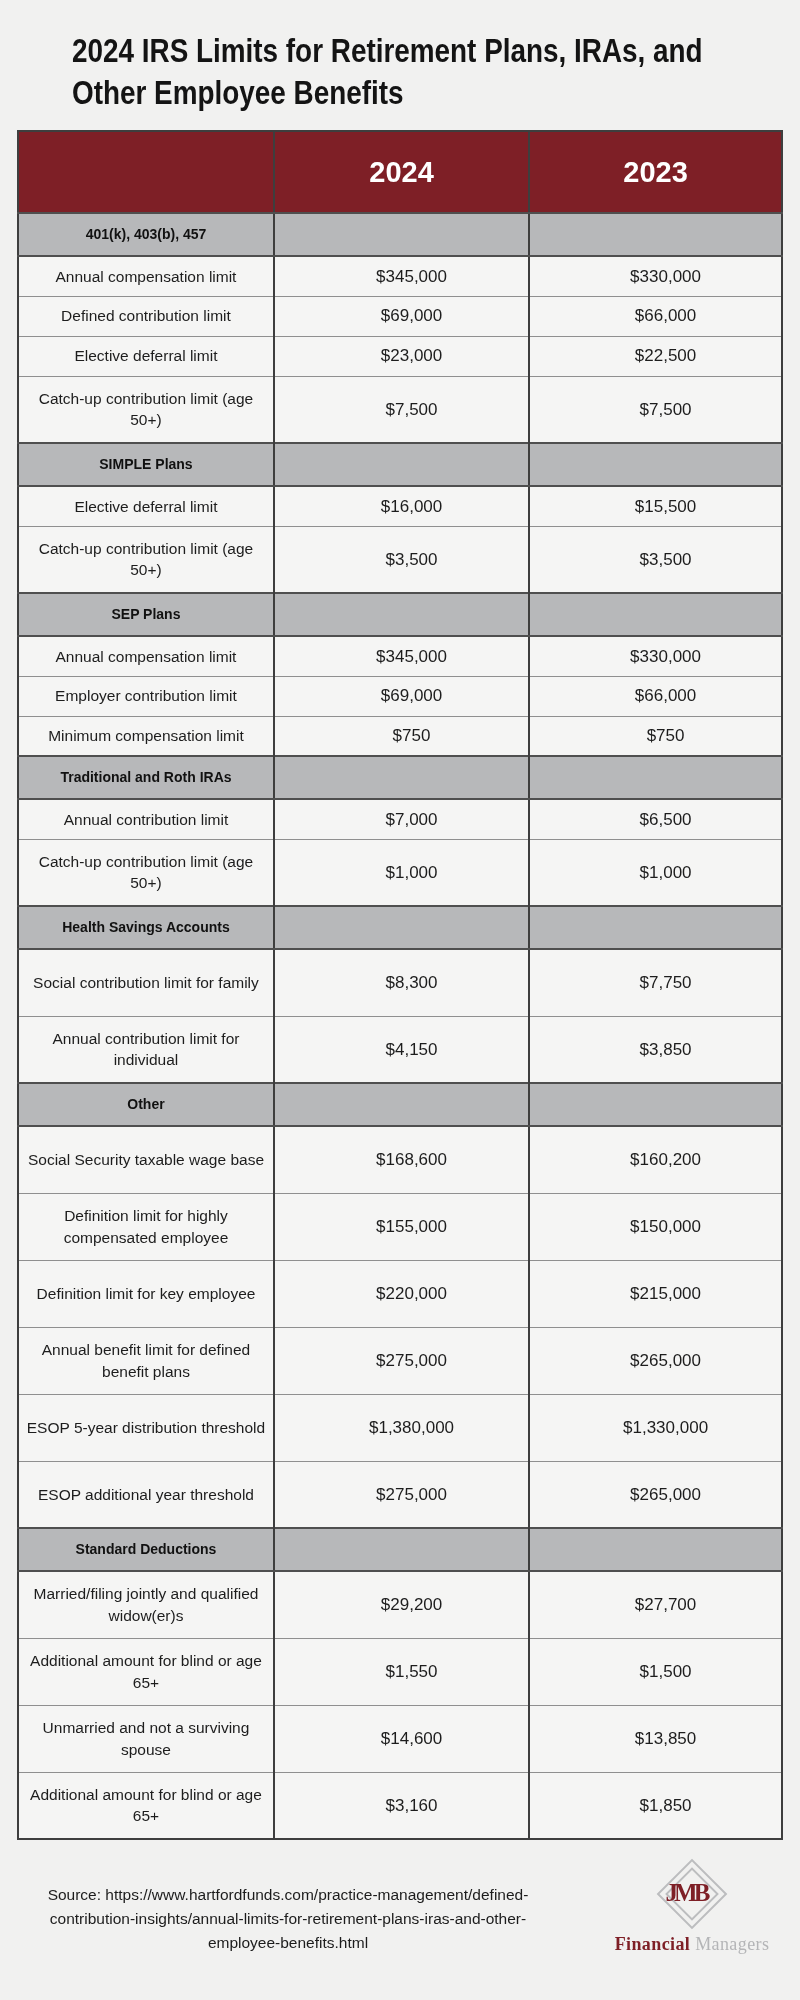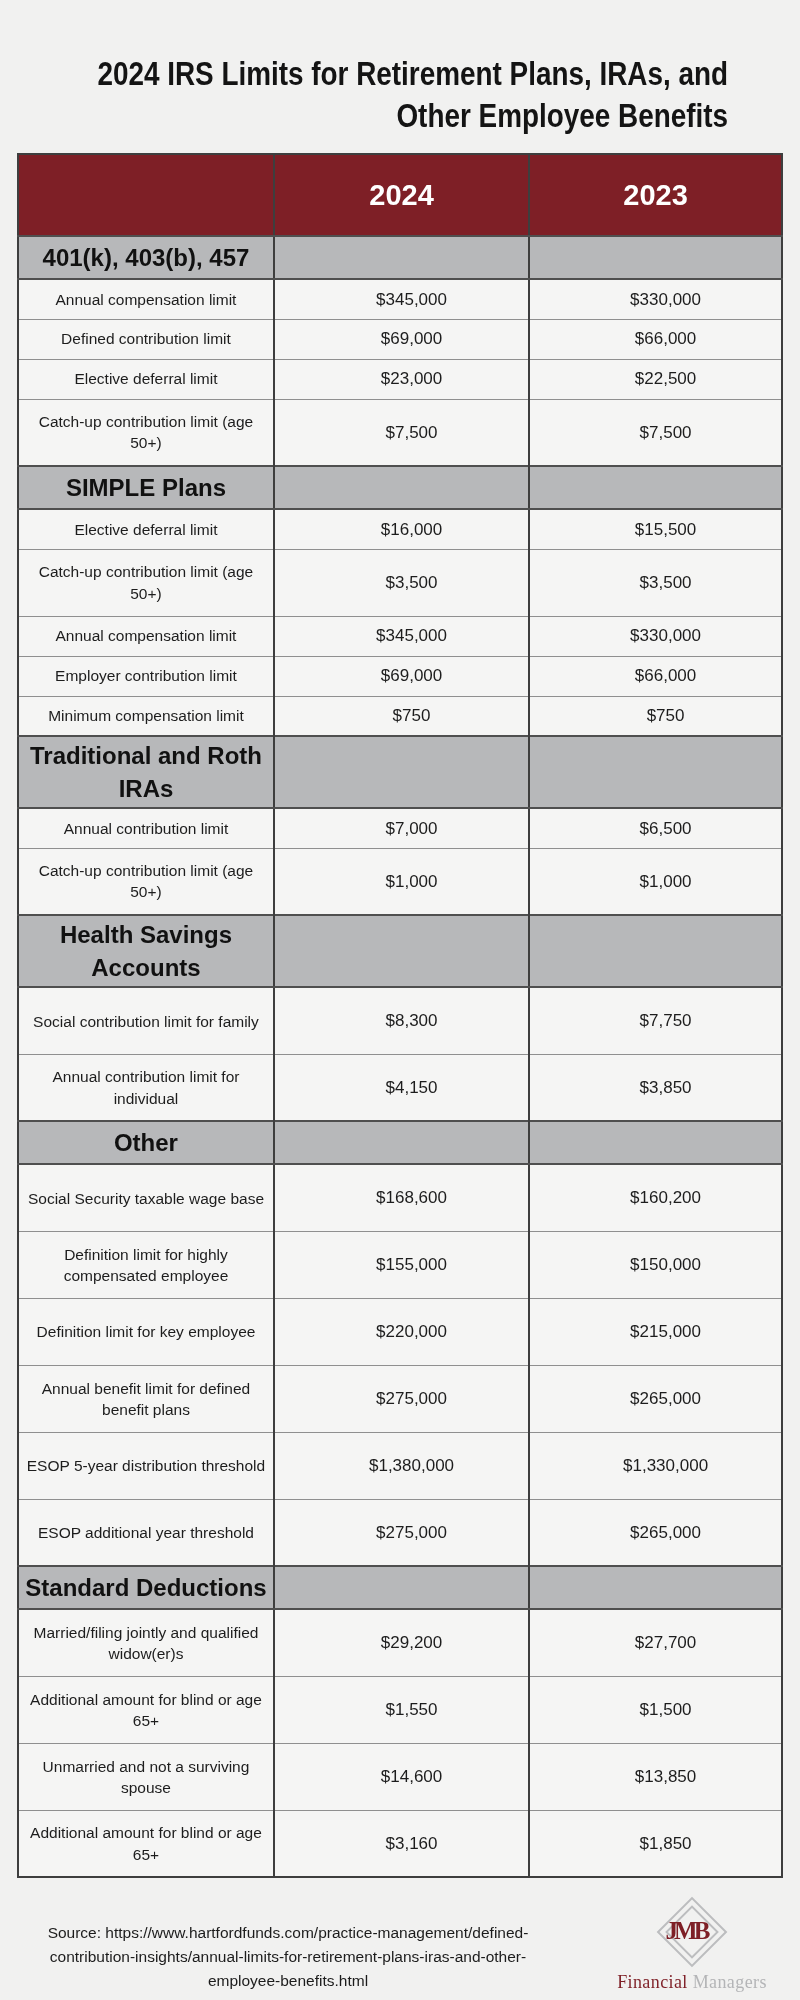--- a/index.html
+++ b/index.html
@@ -16,21 +16,21 @@
   }
   html,body{margin:0;padding:0;}
   body{
     width:800px;height:2000px;overflow:hidden;
     background:var(--page-bg);
     font-family:"Liberation Sans", sans-serif;
     color:var(--text);
   }
   .page{width:800px;height:2000px;position:relative;}
 
-  .title{padding-top:12px;text-align:right;color:#141414;margin-top:40px;}
+  .title{padding-top:29px;text-align:left;color:#141414;}
   .title-line{
     font-size:34px;font-weight:bold;line-height:42px;
     transform:scaleX(0.82);transform-origin:50% 50%;
     white-space:nowrap;letter-spacing:0px;
   }
 
   table.limits{
     width:766px;margin:17px auto 0 auto;
     border-collapse:collapse;table-layout:fixed;
     background:var(--row-bg);
@@ -56,21 +56,21 @@
     border-top:1px solid var(--border-light);
     font-size:15.5px;line-height:1.38;
   }
   tr.data-row td.value-cell{font-size:17px;padding-left:26px;}
   tr.data-row.single{height:40px;}
   tr.data-row.tall{height:67px;}
 
   tr.section-row{height:43px;}
   tr.section-row td{
     background:var(--section-gray);
-    font-weight:bold;font-size:24px;
+    font-weight:bold;font-size:14px;
     border-top:2px solid var(--border-mid);
     border-bottom:2px solid var(--border-mid);
     color:#111;
   }
 
   .footer{
     display:flex;align-items:flex-end;
     margin-top:14px;
   }
   .source{
@@ -96,21 +96,21 @@
     transform:translateY(-54%);
     font-family:"Liberation Serif", serif;
     font-weight:bold;font-size:25px;letter-spacing:-4px;
     color:var(--maroon);text-align:center;
   }
   .brand{
     margin-top:4px;
     font-family:"Liberation Serif", serif;
     font-size:18px;letter-spacing:0.4px;white-space:nowrap;
   }
-  .brand-1{color:var(--maroon);}
+  .brand-1{color:var(--maroon);font-weight:bold;}
   .brand-2{color:var(--brand-gray);}
 </style>
 </head>
 <body>
 
 <div class="page">
 
   <div class="title">
     <div class="title-line">2024 IRS Limits for Retirement Plans, IRAs, and</div>
     <div class="title-line">Other Employee Benefits</div>
@@ -163,20 +163,25 @@
         <tr class="data-row single">
           <td class="label-cell">Elective deferral limit</td>
           <td class="value-cell">$16,000</td>
           <td class="value-cell">$15,500</td>
         </tr>
         <tr class="data-row tall">
           <td class="label-cell">Catch-up contribution limit (age 50+)</td>
           <td class="value-cell">$3,500</td>
           <td class="value-cell">$3,500</td>
         </tr>
+        <tr class="section-row">
+          <td>SEP Plans</td>
+          <td></td>
+          <td></td>
+        </tr>
         <tr class="data-row single">
           <td class="label-cell">Annual compensation limit</td>
           <td class="value-cell">$345,000</td>
           <td class="value-cell">$330,000</td>
         </tr>
         <tr class="data-row single">
           <td class="label-cell">Employer contribution limit</td>
           <td class="value-cell">$69,000</td>
           <td class="value-cell">$66,000</td>
         </tr>

